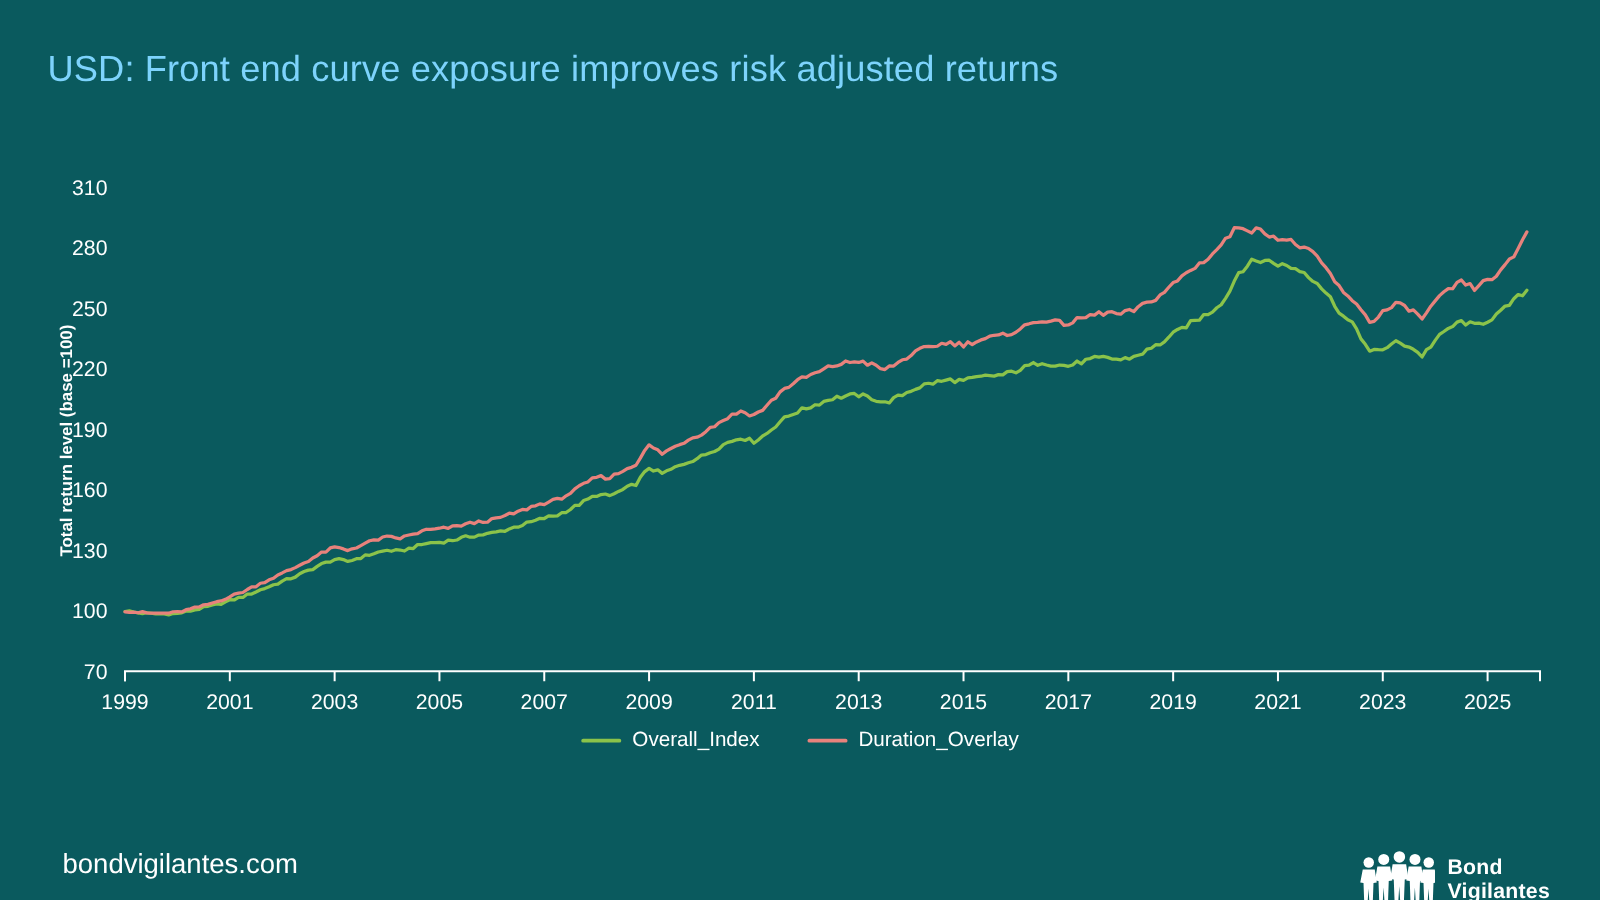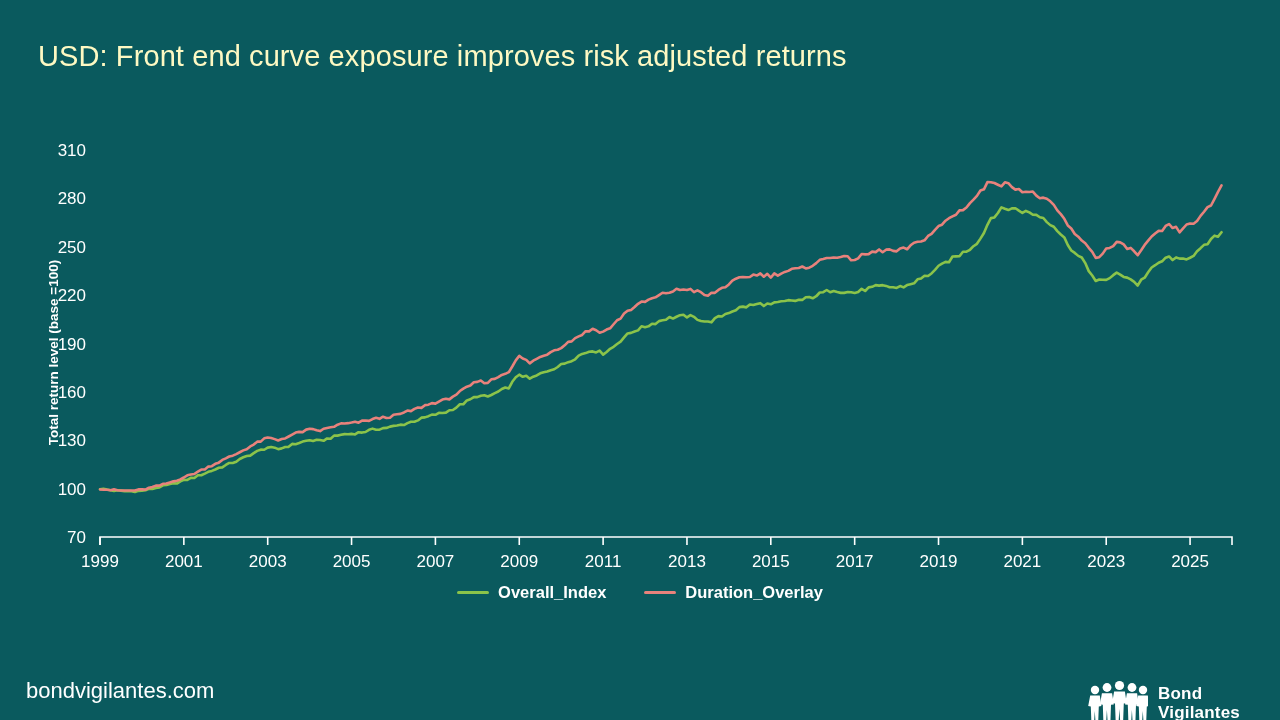--- a/index.html
+++ b/index.html
@@ -17,21 +17,21 @@
   #slide {
     position: absolute;
     inset: 0;
     background: #0a5a5e;
   }
   #title {
     position: absolute;
     left: 38px;
     top: 40px;
     font-size: 29px;
-    color: #fef9c3;
+    color: #7dd3fc;
     letter-spacing: 0.1px;
     white-space: nowrap;
     font-weight: normal;
   }
   #chart-area {
     position: absolute;
     left: 0;
     top: 0;
     width: 1280px;
     height: 640px;
@@ -91,25 +91,24 @@
   }
   .legend-swatch {
     display: block;
     width: 32px;
     height: 3.5px;
     border-radius: 2px;
   }
   .legend-label {
     color: #ffffff;
     font-size: 16.5px;
-    font-weight: bold;
   }
   #footer-url {
     position: absolute;
-    left: 26px;
+    left: 50px;
     top: 678px;
     color: #ffffff;
     font-size: 22px;
   }
   #logo {
     position: absolute;
     right: 40px;
     top: 680px;
     display: flex;
     align-items: center;

